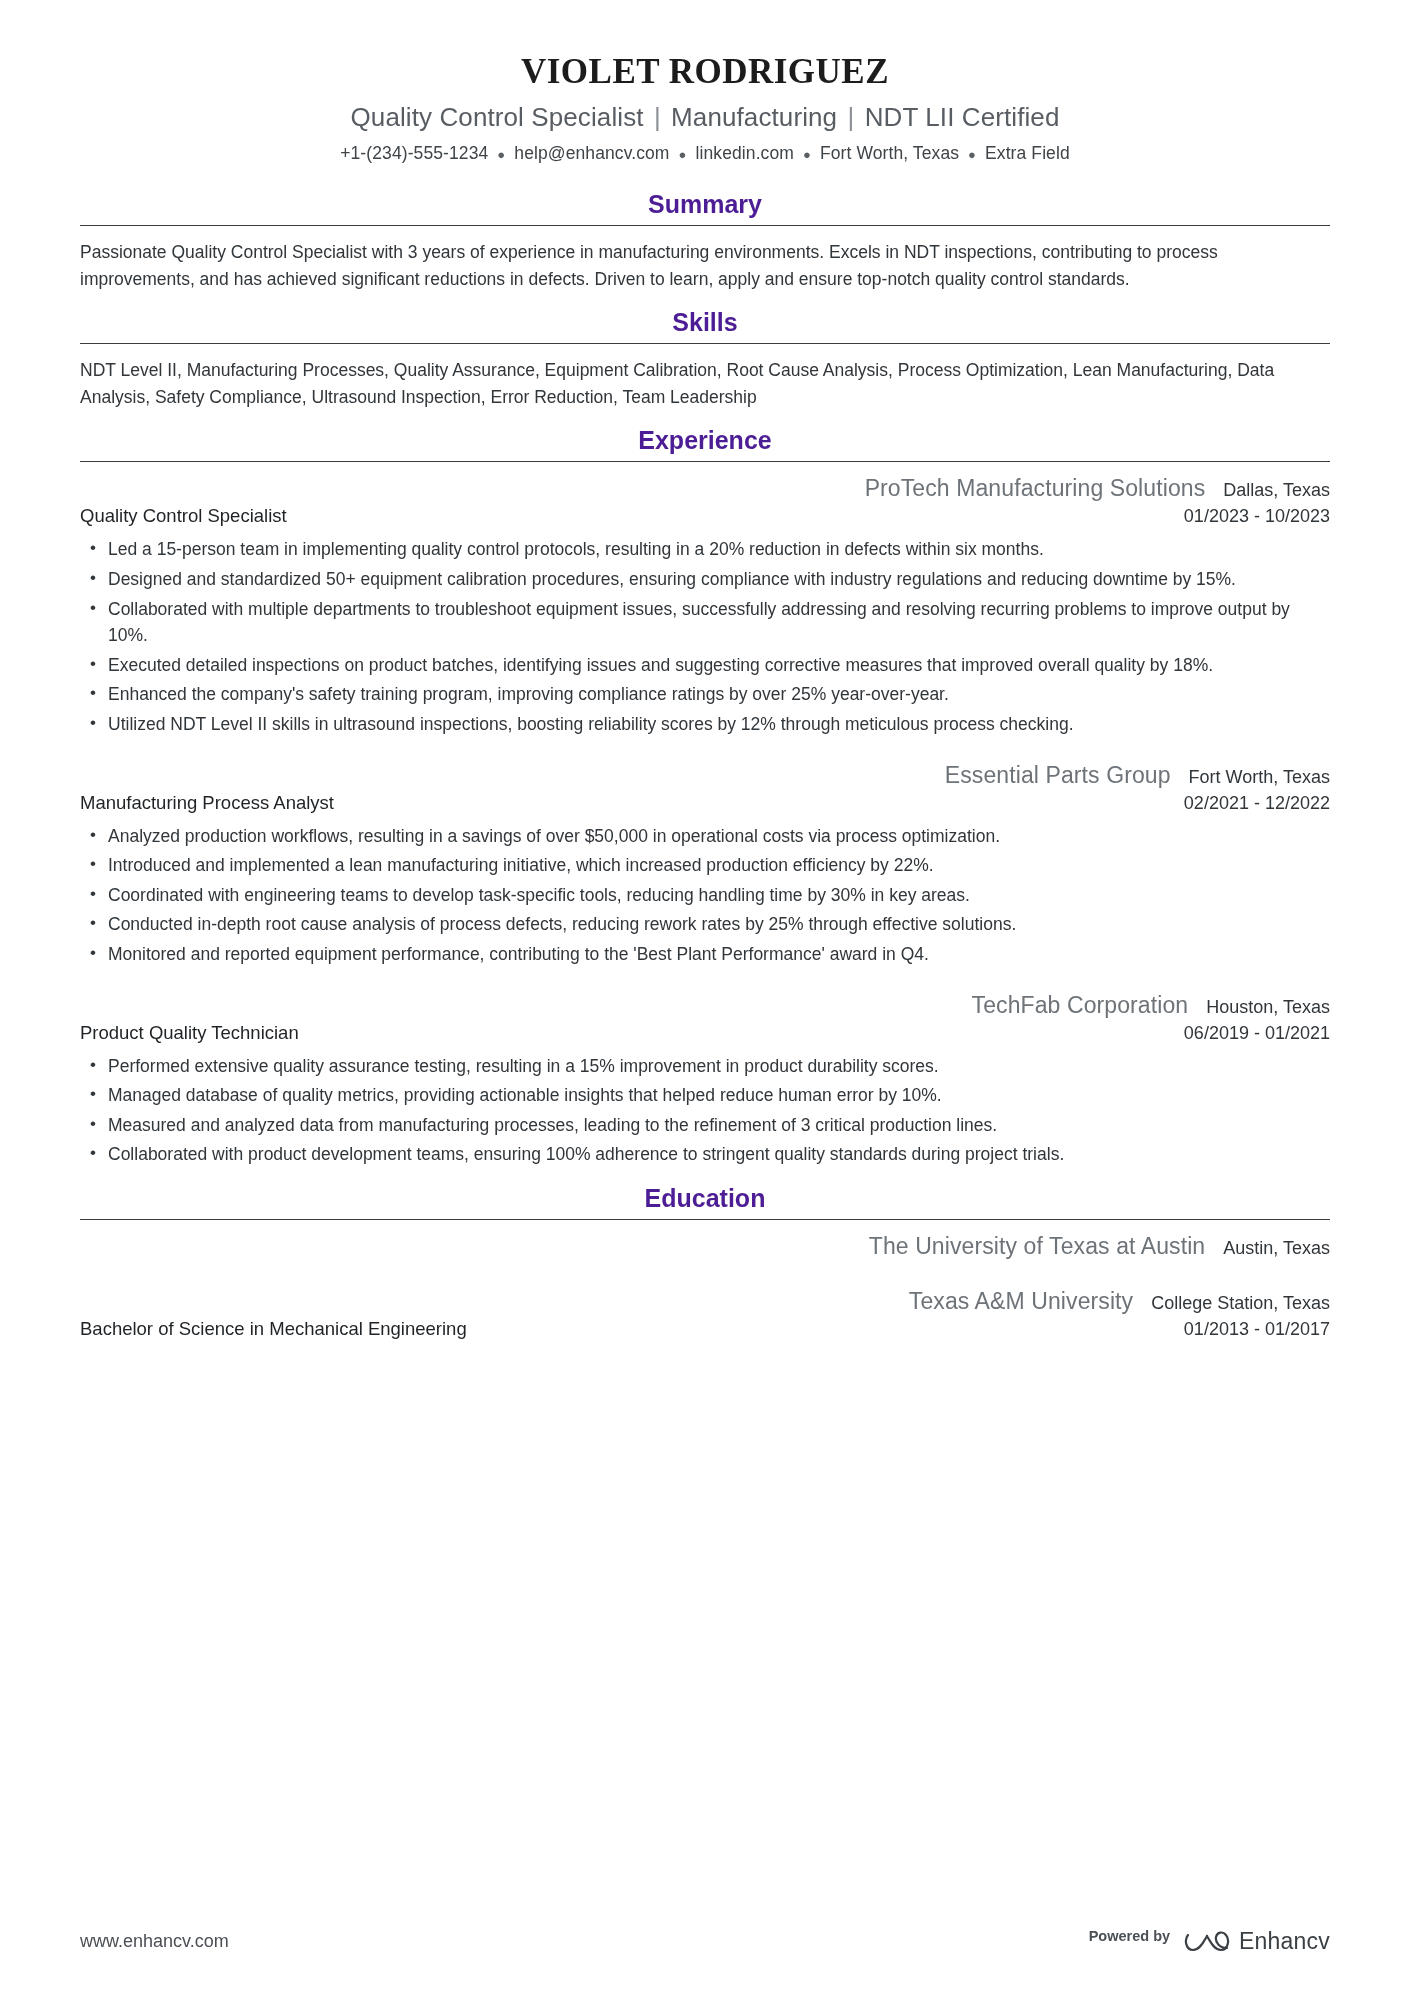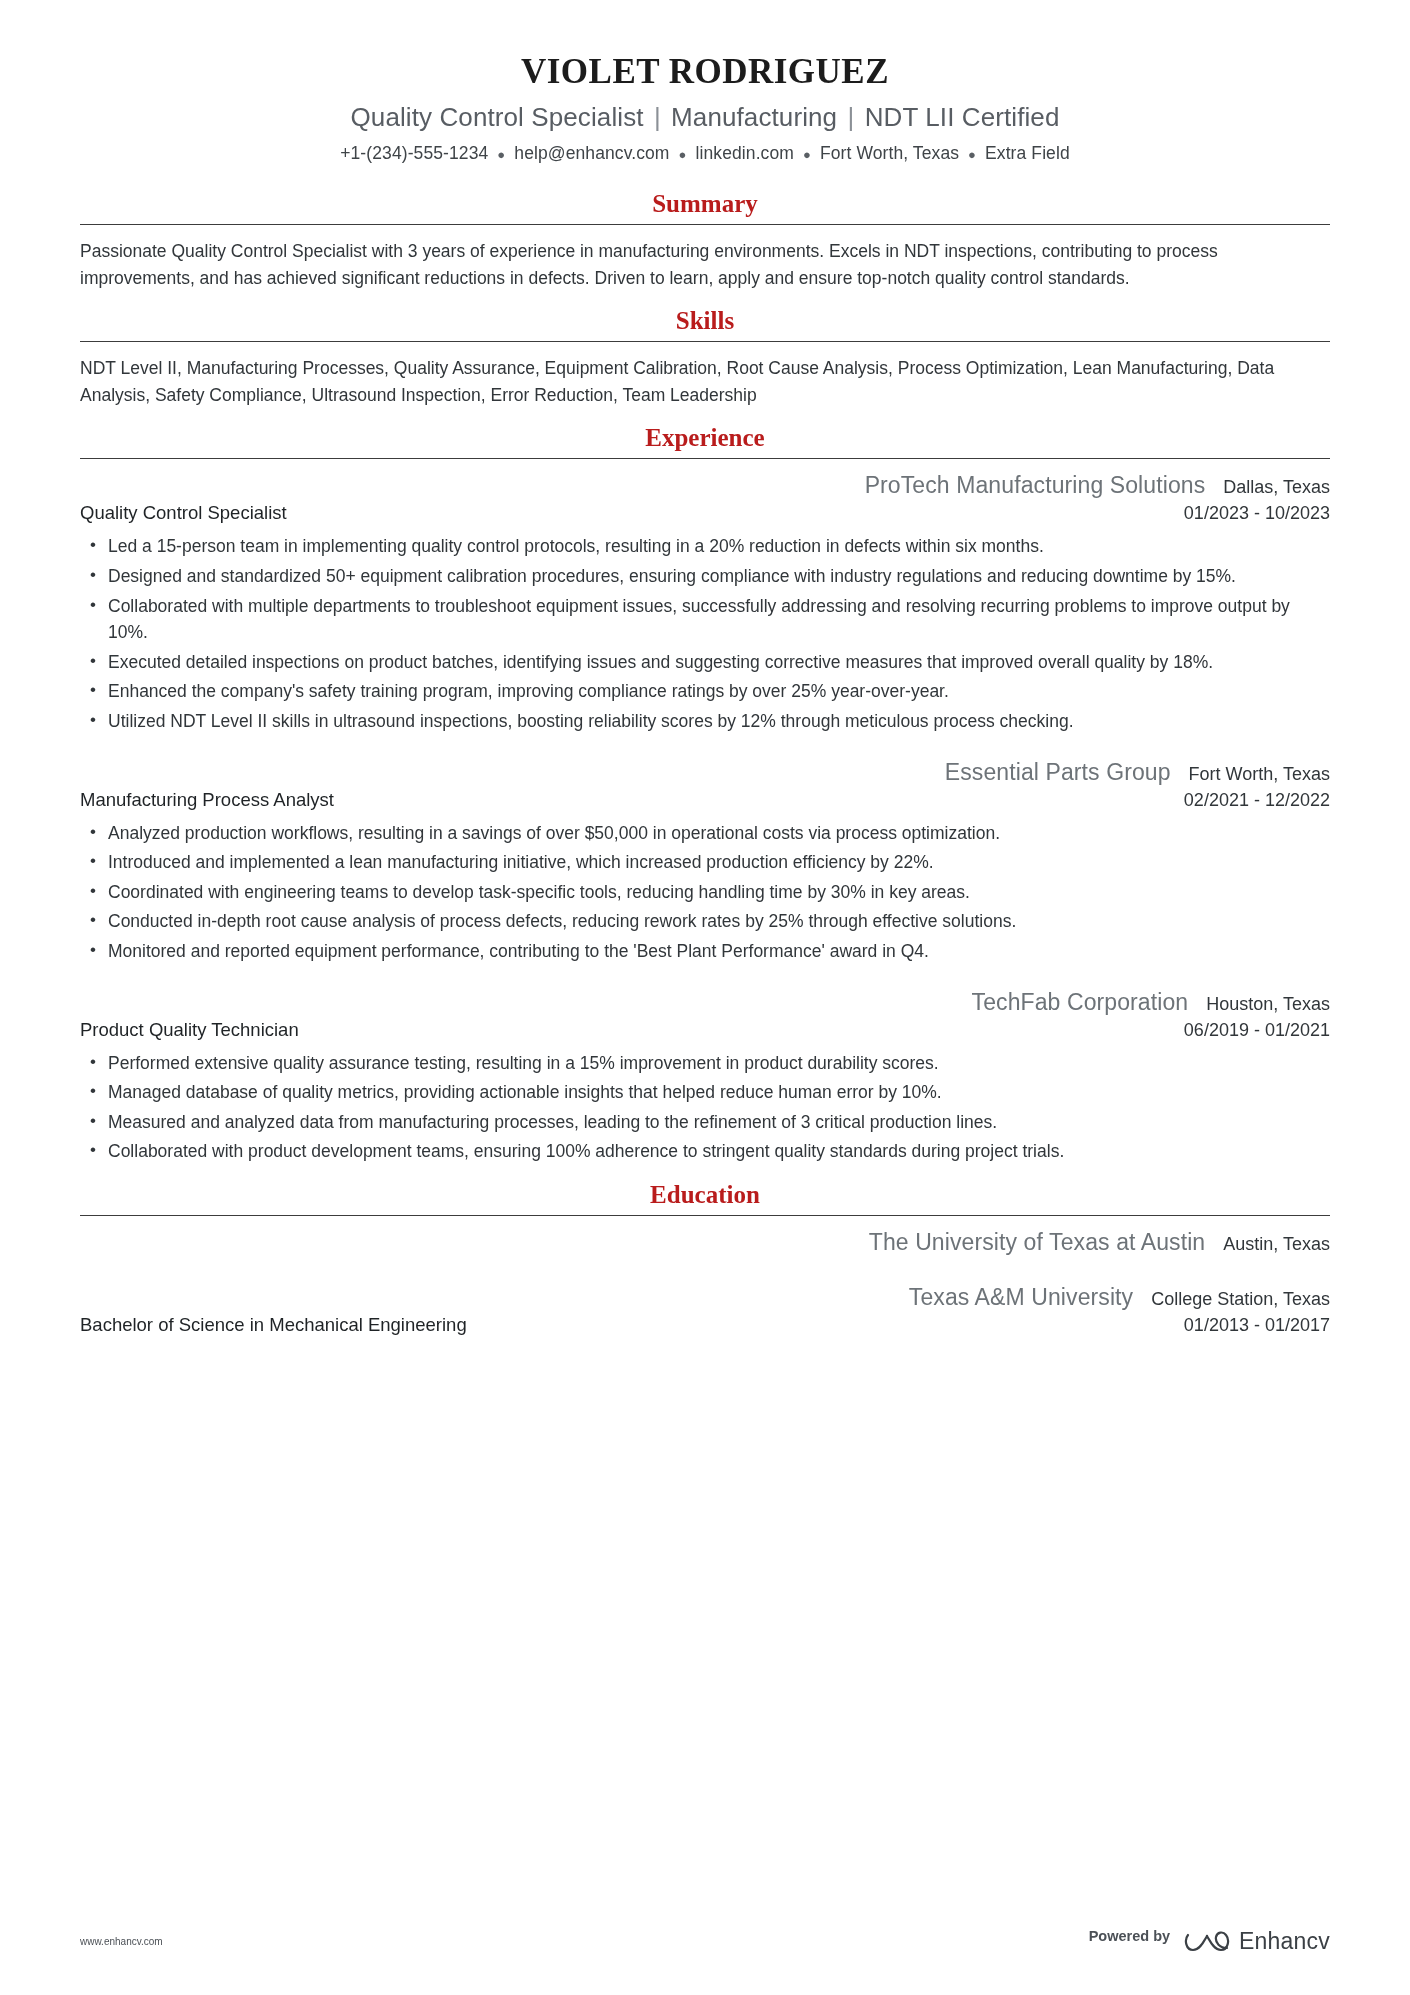--- a/index.html
+++ b/index.html
@@ -57,25 +57,25 @@
     color: #5a5f64;
     font-size: 13px;
     vertical-align: middle;
   }
 
   
   .section {
     margin-bottom: 4px;
   }
   .section-title {
-    font-family: Liberation Serif, serif;
+    font-family: Liberation Sans, sans-serif;
     font-size: 25px;
     font-weight: bold;
     text-align: center;
-    color: #b91c1c;
+    color: #4c1d95;
     margin: 16px 0 6px 0;
   }
   .rule {
     height: 1px;
     background: #3c3c3c;
     width: 100%;
     margin-bottom: 13px;
   }
   .body-text {
     font-size: 17.5px;
@@ -153,21 +153,21 @@
   .footer {
     position: absolute;
     left: 80px;
     right: 80px;
     bottom: 40px;
     display: flex;
     justify-content: space-between;
     align-items: center;
   }
   .footer-url {
-    font-size: 10px;
+    font-size: 18px;
     color: #4b5056;
   }
   .footer-right {
     display: flex;
     align-items: flex-start;
     gap: 14px;
   }
   .powered {
     font-size: 14.5px;
     color: #4b5056;

